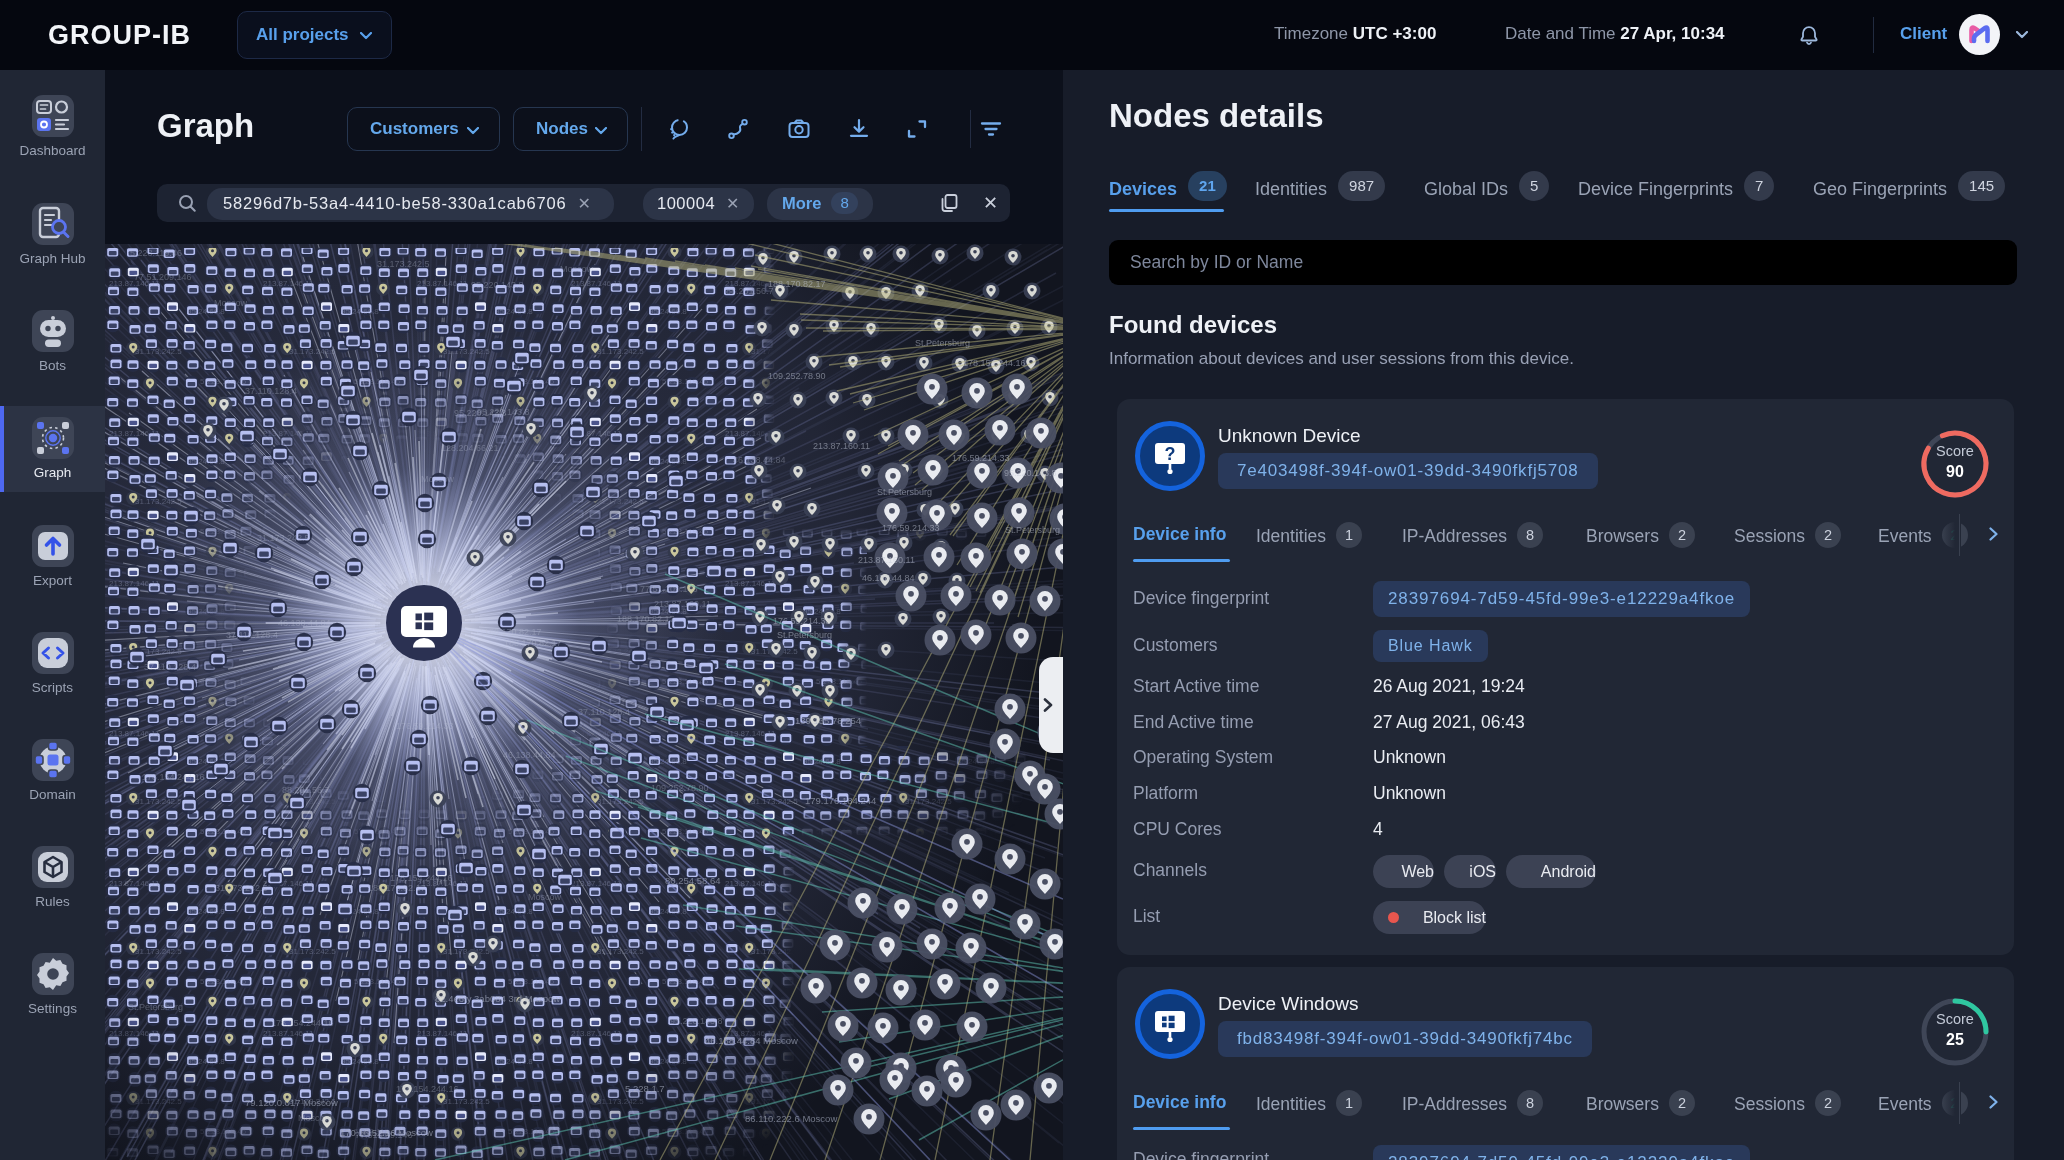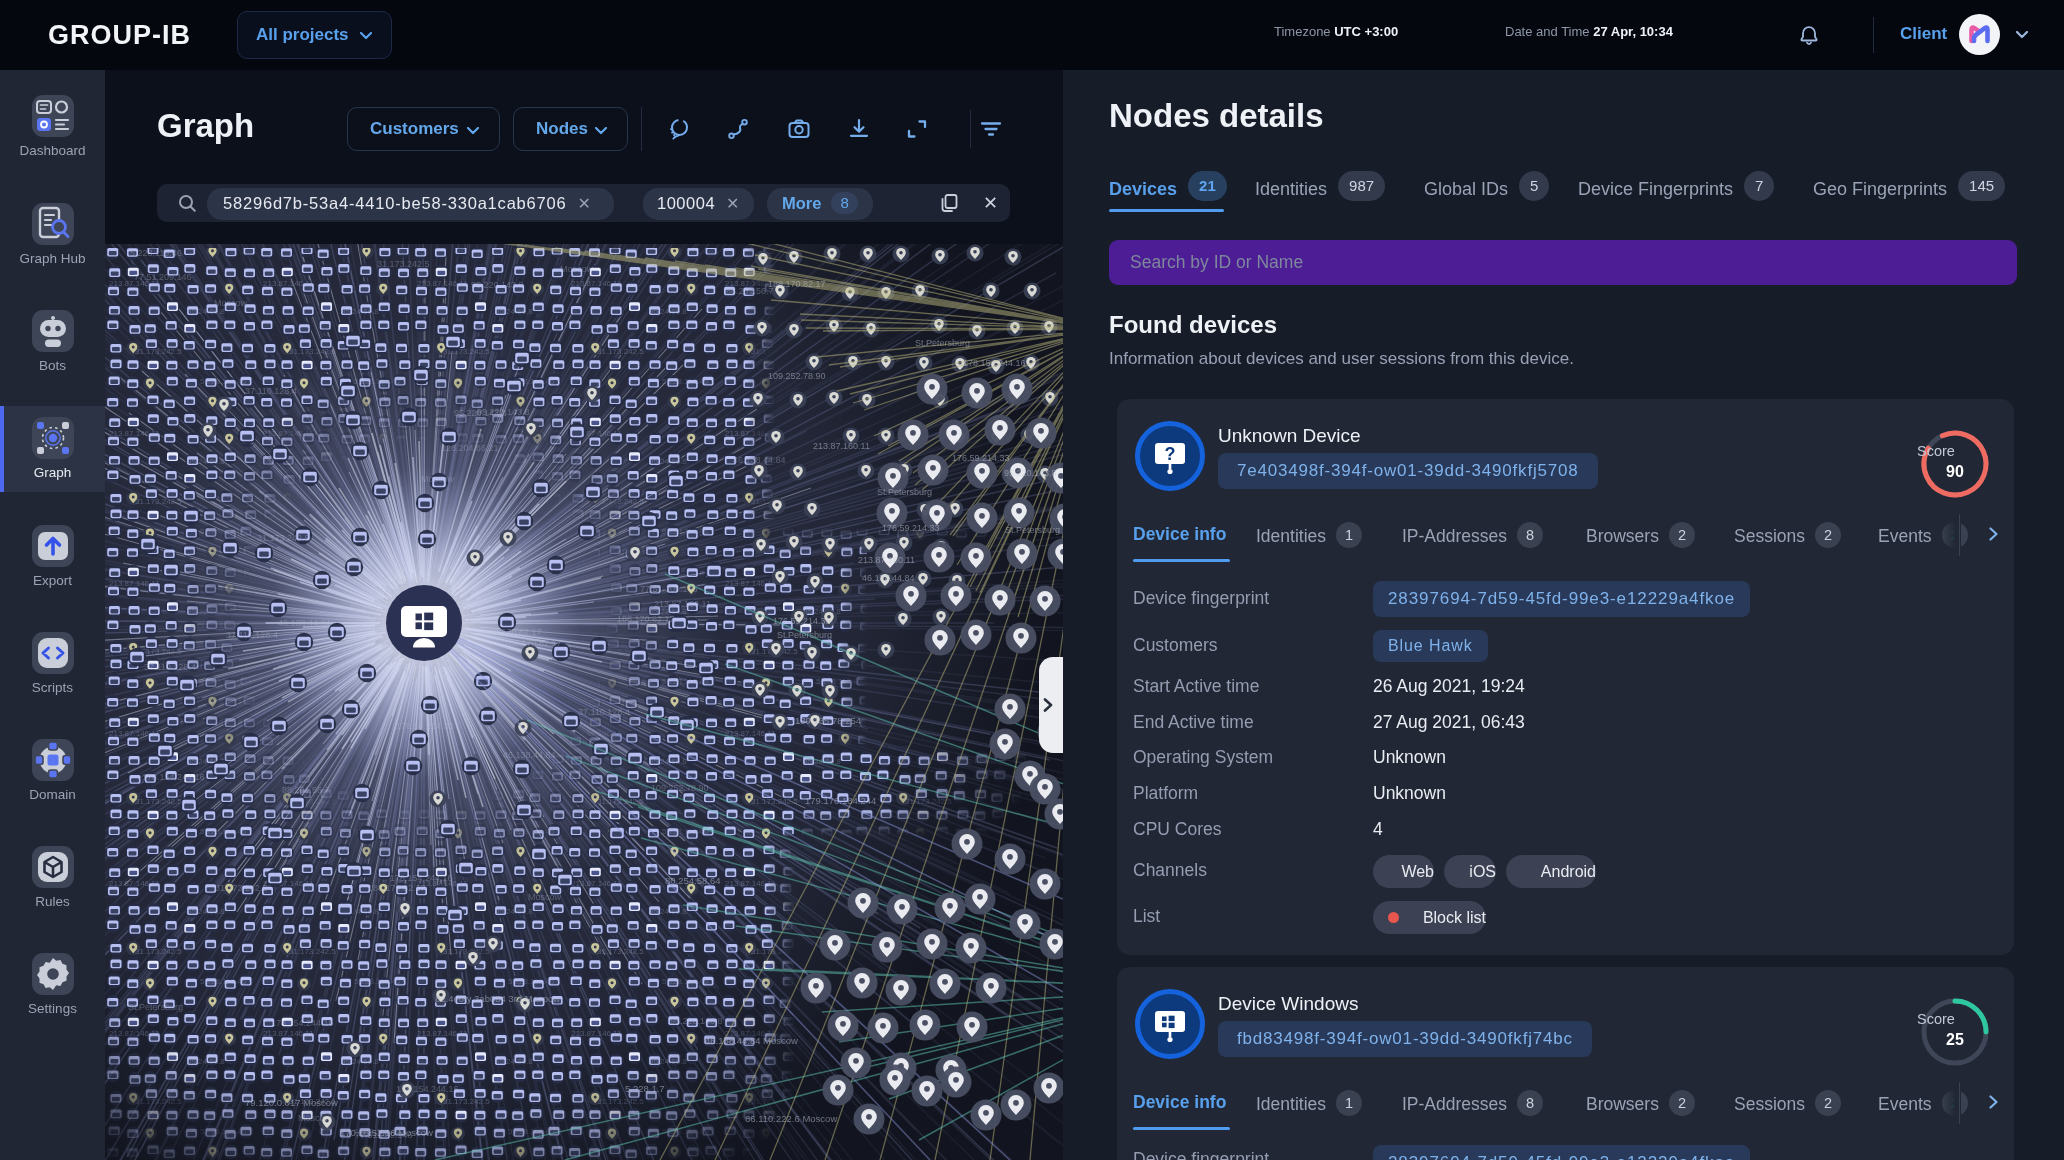--- a/index.html
+++ b/index.html
@@ -1,51 +1,51 @@
 <!DOCTYPE html>
 <html><head><meta charset="utf-8"><style>
 *{margin:0;padding:0;box-sizing:border-box}
 html,body{width:2064px;height:1160px;overflow:hidden;background:#0c101b;font-family:"Liberation Sans",sans-serif;-webkit-font-smoothing:antialiased}
 .topbar{position:absolute;left:0;top:0;width:2064px;height:70px;background:#05070f}
 .logo{position:absolute;left:48px;top:20px;font-size:27px;font-weight:800;color:#f2f4f8;letter-spacing:1px}
 .projbtn{position:absolute;left:237px;top:11px;width:155px;height:48px;border:1px solid #1d2946;border-radius:10px;background:#0a0f1d;color:#58a0ec;font-size:17px;font-weight:700;line-height:46px;padding-left:18px}
-.tbgray{color:#8e96a8;font-size:13px}.tbwhite{color:#eef1f6;font-weight:700}
+.tbgray{color:#8e96a8;font-size:17px}.tbwhite{color:#eef1f6;font-weight:700}
 .tbitem{position:absolute;top:24px}
 .sidebar{position:absolute;left:0;top:70px;width:105px;height:1090px;background:#202634}
 .sbitem{position:absolute;left:0;width:105px;text-align:center}
 .sbtile{width:42px;height:42px;border-radius:11px;background:#3e4556;margin:0 auto;position:relative}
 .sblabel{font-size:13.5px;color:#9ba3b4;margin-top:6px}
 .gpane{position:absolute;left:105px;top:70px;width:958px;height:1090px;background:#0c101b;overflow:hidden}
 .gtitle{position:absolute;left:52px;top:37px;font-size:33px;font-weight:700;color:#eef1f6}
 .gbtn{position:absolute;top:37px;height:44px;border:1px solid #263650;border-radius:10px;color:#64a8ec;font-size:17px;font-weight:700;line-height:42px;padding-left:22px}
 .vline{position:absolute;width:1px;background:#232c42}
 .searchbar{position:absolute;left:52px;top:114px;width:853px;height:38px;background:#1d2332;border-radius:10px}
 .chip{position:absolute;top:4px;height:32px;background:#2c3447;border-radius:15px;color:#e6e9f0;font-size:16.5px;line-height:30px}
 .chipx{color:#99a1b3;font-size:16px;margin-left:11px}
 .panel{position:absolute;left:1063px;top:70px;width:1001px;height:1090px;background:#171c29}
 .ptitle{position:absolute;left:46px;top:27px;font-size:33px;font-weight:700;color:#eef1f6}
 .mtab{position:absolute;top:105px;font-size:18px;color:#9aa3b5}
 .mbadge{display:inline-block;height:30px;border-radius:15px;background:#333a4b;color:#d0d5e0;font-size:15px;line-height:30px;padding:0 11px;position:relative;top:-4px;margin-left:11px}
-.sinput{position:absolute;left:46px;top:170px;width:908px;height:45px;background:#4c1d95;border-radius:9px;color:#7e879c;font-size:17.5px;line-height:45px;padding-left:21px}
+.sinput{position:absolute;left:46px;top:170px;width:908px;height:45px;background:#000000;border-radius:9px;color:#7e879c;font-size:17.5px;line-height:45px;padding-left:21px}
 .fdh{position:absolute;left:46px;top:241px;font-size:24px;font-weight:700;color:#eef1f6}
 .fdsub{position:absolute;left:46px;top:279px;font-size:17px;color:#98a0b4}
 .card{position:absolute;left:54px;width:897px;background:#212735;border-radius:13px}
 .cicon{position:absolute;left:18px;top:22px;width:70px;height:70px;border-radius:50%;background:#0d3a7d;border:5px solid #1463dd}
 .ctitle{position:absolute;left:101px;top:26px;font-size:19px;color:#eef1f6}
 .cchip{position:absolute;left:101px;top:54px;height:36px;background:#29395a;border-radius:8px;color:#7fb2ea;font-size:17px;line-height:36px;padding:0 19px;letter-spacing:0.8px}
 .ctab{position:absolute;font-size:17.5px;color:#9aa3b5}
 .ctabact{color:#58a0ec;font-weight:700}
 .cbadge{display:inline-block;width:26px;height:26px;border-radius:50%;background:#3a4150;color:#ccd2de;font-size:14.5px;line-height:26px;text-align:center;position:relative;top:-2px;margin-left:10px}
 .row-l{position:absolute;left:16px;font-size:17.5px;color:#959db1}
 .row-v{position:absolute;left:256px;font-size:17.5px;color:#e9ecf2}
 .vchip{position:absolute;left:256px;height:36px;background:#29395a;border-radius:8px;color:#7fb2ea;font-size:17px;line-height:36px;padding:0 15px;letter-spacing:0.9px}
 .gchip{position:absolute;height:33px;background:#3c4254;border-radius:17px;color:#e9ebf1;font-size:16px;line-height:33px;text-align:right}
 .underline{position:absolute;height:3px;background:#4f9cf0;border-radius:2px}
 .score{position:absolute;width:76px;height:76px}
-.score .lbl{position:absolute;width:76px;text-align:left;top:17px;font-size:14.5px;color:#c2c9d6}
+.score .lbl{position:absolute;width:76px;text-align:center;top:17px;font-size:14.5px;color:#c2c9d6}
 .score .num{position:absolute;width:76px;text-align:center;top:37px;font-size:16px;font-weight:700;color:#fff}
 .expander{position:absolute;left:934px;top:587px;width:24px;height:96px;background:#eceef2;border-radius:14px 0 0 14px}
 </style></head><body>
 <div class="topbar">
     <div class="logo">GROUP-IB</div>
     <div class="projbtn">All projects<svg width="12" height="8" viewBox="0 0 12 8" style="position:absolute;right:19px;top:20px">
         <path d="M1 1l5 5 5-5" stroke="#58a0ec" stroke-width="2.2" fill="none" stroke-linecap="round" stroke-linejoin="round"></path>
       </svg></div>
     <div class="tbitem tbgray" style="left:1274px">Timezone <span class="tbwhite">UTC +3:00</span></div>
     <div class="tbitem tbgray" style="left:1505px">Date and Time <span class="tbwhite">27 Apr, 10:34</span></div>

